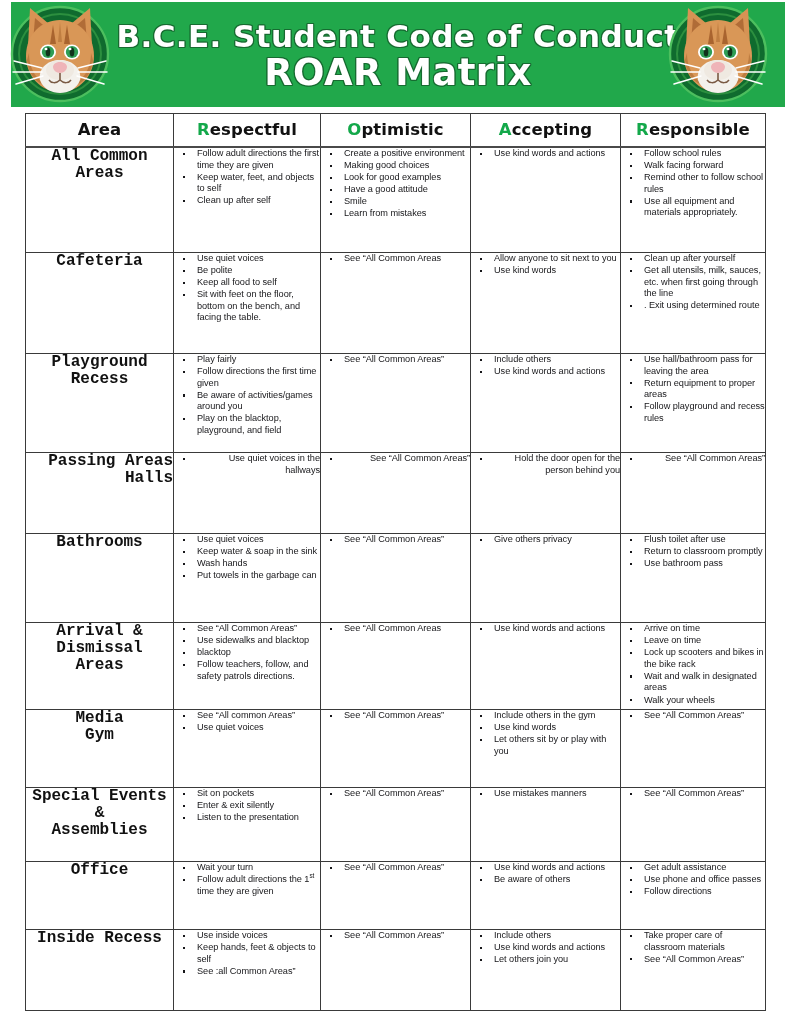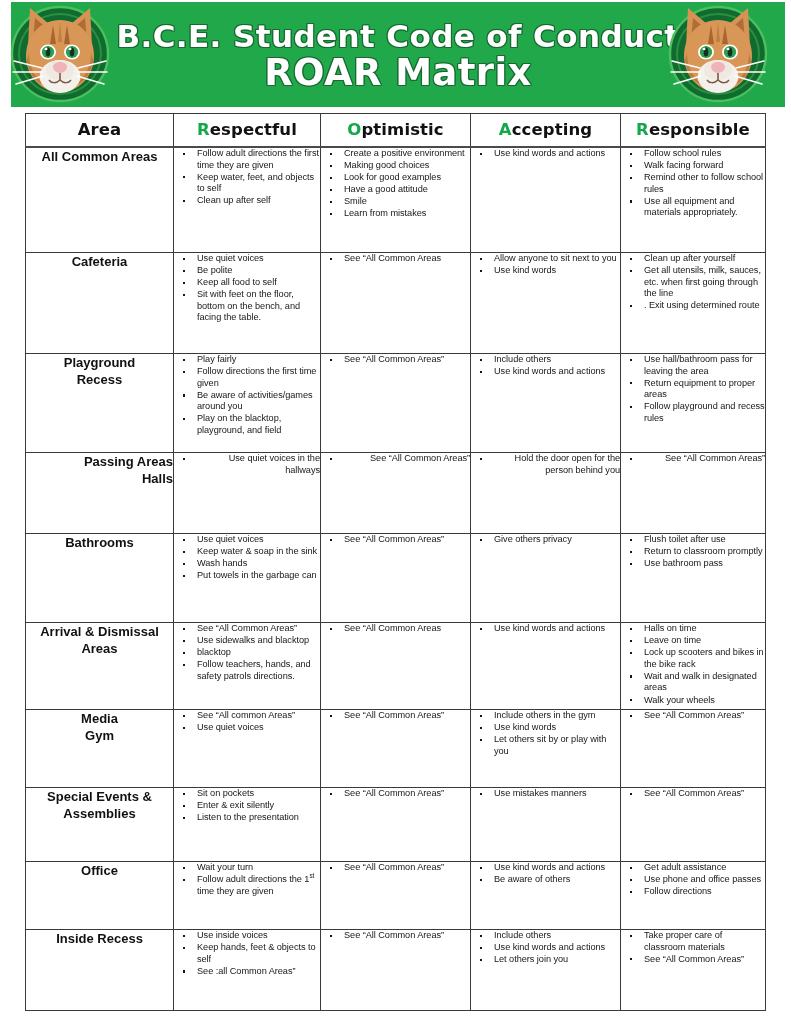--- a/index.html
+++ b/index.html
@@ -117,23 +117,23 @@
   }
   .hdr-label .cap { color: #13a84a; }
 
   
   .area-cell {
     text-align: center;
     vertical-align: middle;
     padding: 4px 6px;
   }
   .area-label {
-    font-family: Liberation Sans, sans-serif;
+    font-family: Liberation Mono, monospace;
     font-weight: bold;
-    font-size: 13px;
+    font-size: 16px;
     line-height: 17px;
     color: #111111;
   }
 
   
   .list-cell { padding: 4px 3px 6px 3px; }
   ul.bullets {
     margin: 0;
     padding: 0;
     list-style: none;
@@ -457,36 +457,36 @@
         </tr>
         <tr class="r-arrival">
           <td class="area-cell">
             <div class="area-label">Arrival &amp; Dismissal<br>Areas</div>
           </td>
           <td class="list-cell">
             <ul class="bullets">
               <li>See “All Common Areas”</li>
               <li>Use sidewalks and blacktop</li>
               <li>blacktop</li>
-              <li>Follow teachers, hands, and safety patrols directions.</li>
+              <li>Follow teachers, follow, and safety patrols directions.</li>
             </ul>
           </td>
           <td class="list-cell">
             <ul class="bullets">
               <li>See “All Common Areas</li>
             </ul>
           </td>
           <td class="list-cell">
             <ul class="bullets">
               <li>Use kind words and actions</li>
             </ul>
           </td>
           <td class="list-cell">
             <ul class="bullets">
-              <li>Halls on time</li>
+              <li>Arrive on time</li>
               <li>Leave on time</li>
               <li>Lock up scooters and bikes in the bike rack</li>
               <li>Wait and walk in designated areas</li>
               <li>Walk your wheels</li>
             </ul>
           </td>
         </tr>
         <tr class="r-media">
           <td class="area-cell">
             <div class="area-label">Media<br>Gym</div>

